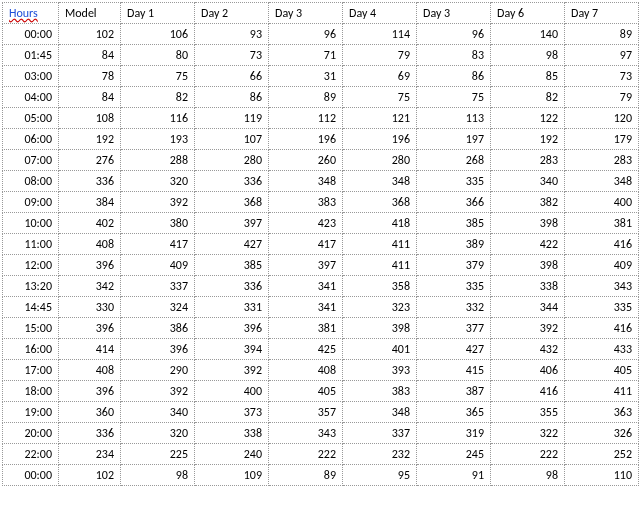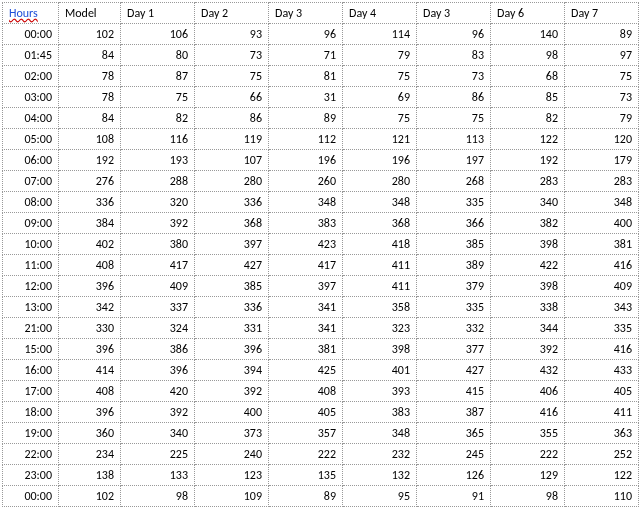--- a/index.html
+++ b/index.html
@@ -83,31 +83,20 @@
         <td>84</td>
         <td>80</td>
         <td>73</td>
         <td>71</td>
         <td>79</td>
         <td>83</td>
         <td>98</td>
         <td>97</td>
       </tr>
       <tr>
-        <td>02:00</td>
-        <td>78</td>
-        <td>87</td>
-        <td>75</td>
-        <td>81</td>
-        <td>75</td>
-        <td>73</td>
-        <td>68</td>
-        <td>75</td>
-      </tr>
-      <tr>
         <td>03:00</td>
         <td>78</td>
         <td>75</td>
         <td>66</td>
         <td>31</td>
         <td>69</td>
         <td>86</td>
         <td>85</td>
         <td>73</td>
       </tr>
@@ -204,32 +193,32 @@
         <td>396</td>
         <td>409</td>
         <td>385</td>
         <td>397</td>
         <td>411</td>
         <td>379</td>
         <td>398</td>
         <td>409</td>
       </tr>
       <tr>
-        <td>13:00</td>
+        <td>13:20</td>
         <td>342</td>
         <td>337</td>
         <td>336</td>
         <td>341</td>
         <td>358</td>
         <td>335</td>
         <td>338</td>
         <td>343</td>
       </tr>
       <tr>
-        <td>21:00</td>
+        <td>14:45</td>
         <td>330</td>
         <td>324</td>
         <td>331</td>
         <td>341</td>
         <td>323</td>
         <td>332</td>
         <td>344</td>
         <td>335</td>
       </tr>
       <tr>
@@ -250,21 +239,21 @@
         <td>394</td>
         <td>425</td>
         <td>401</td>
         <td>427</td>
         <td>432</td>
         <td>433</td>
       </tr>
       <tr>
         <td>17:00</td>
         <td>408</td>
-        <td>420</td>
+        <td>290</td>
         <td>392</td>
         <td>408</td>
         <td>393</td>
         <td>415</td>
         <td>406</td>
         <td>405</td>
       </tr>
       <tr>
         <td>18:00</td>
         <td>396</td>
@@ -281,42 +270,42 @@
         <td>360</td>
         <td>340</td>
         <td>373</td>
         <td>357</td>
         <td>348</td>
         <td>365</td>
         <td>355</td>
         <td>363</td>
       </tr>
       <tr>
+        <td>20:00</td>
+        <td>336</td>
+        <td>320</td>
+        <td>338</td>
+        <td>343</td>
+        <td>337</td>
+        <td>319</td>
+        <td>322</td>
+        <td>326</td>
+      </tr>
+      <tr>
         <td>22:00</td>
         <td>234</td>
         <td>225</td>
         <td>240</td>
         <td>222</td>
         <td>232</td>
         <td>245</td>
         <td>222</td>
         <td>252</td>
       </tr>
       <tr>
-        <td>23:00</td>
-        <td>138</td>
-        <td>133</td>
-        <td>123</td>
-        <td>135</td>
-        <td>132</td>
-        <td>126</td>
-        <td>129</td>
-        <td>122</td>
-      </tr>
-      <tr>
         <td>00:00</td>
         <td>102</td>
         <td>98</td>
         <td>109</td>
         <td>89</td>
         <td>95</td>
         <td>91</td>
         <td>98</td>
         <td>110</td>
       </tr>

